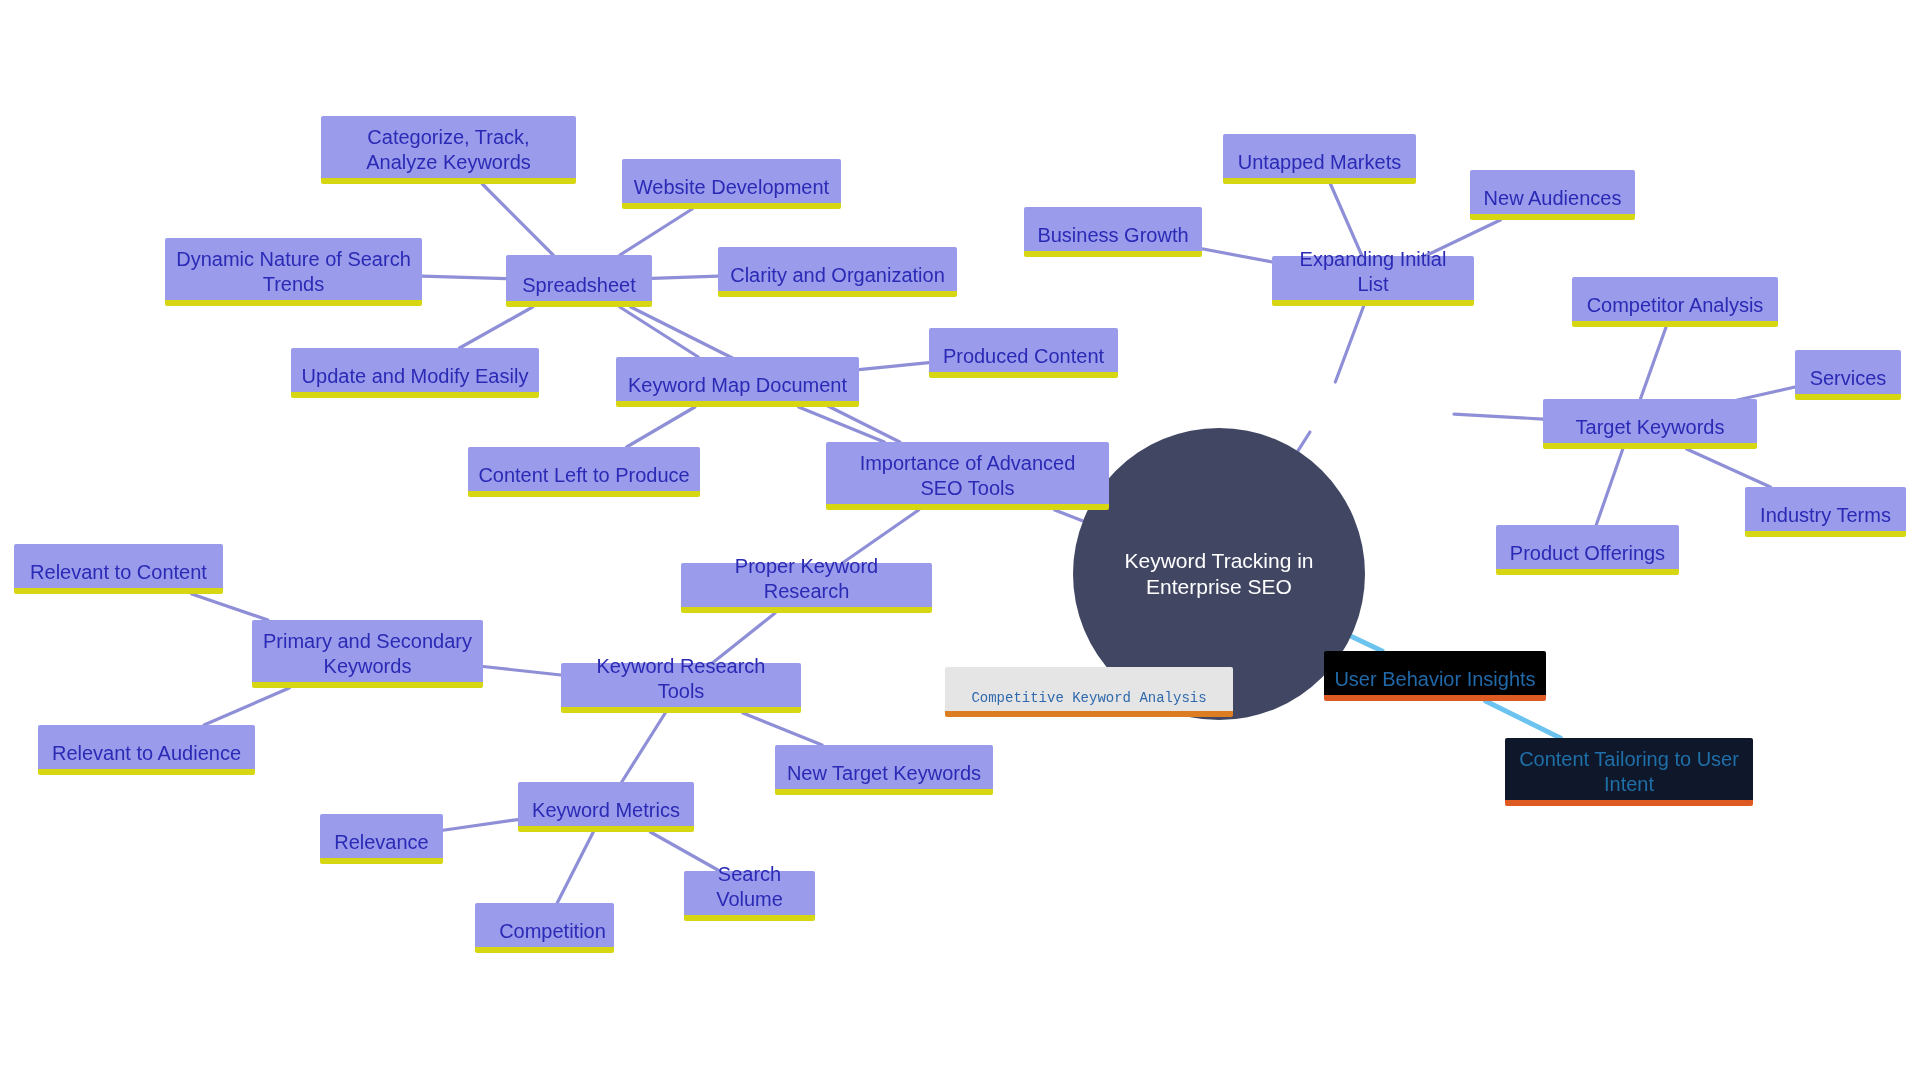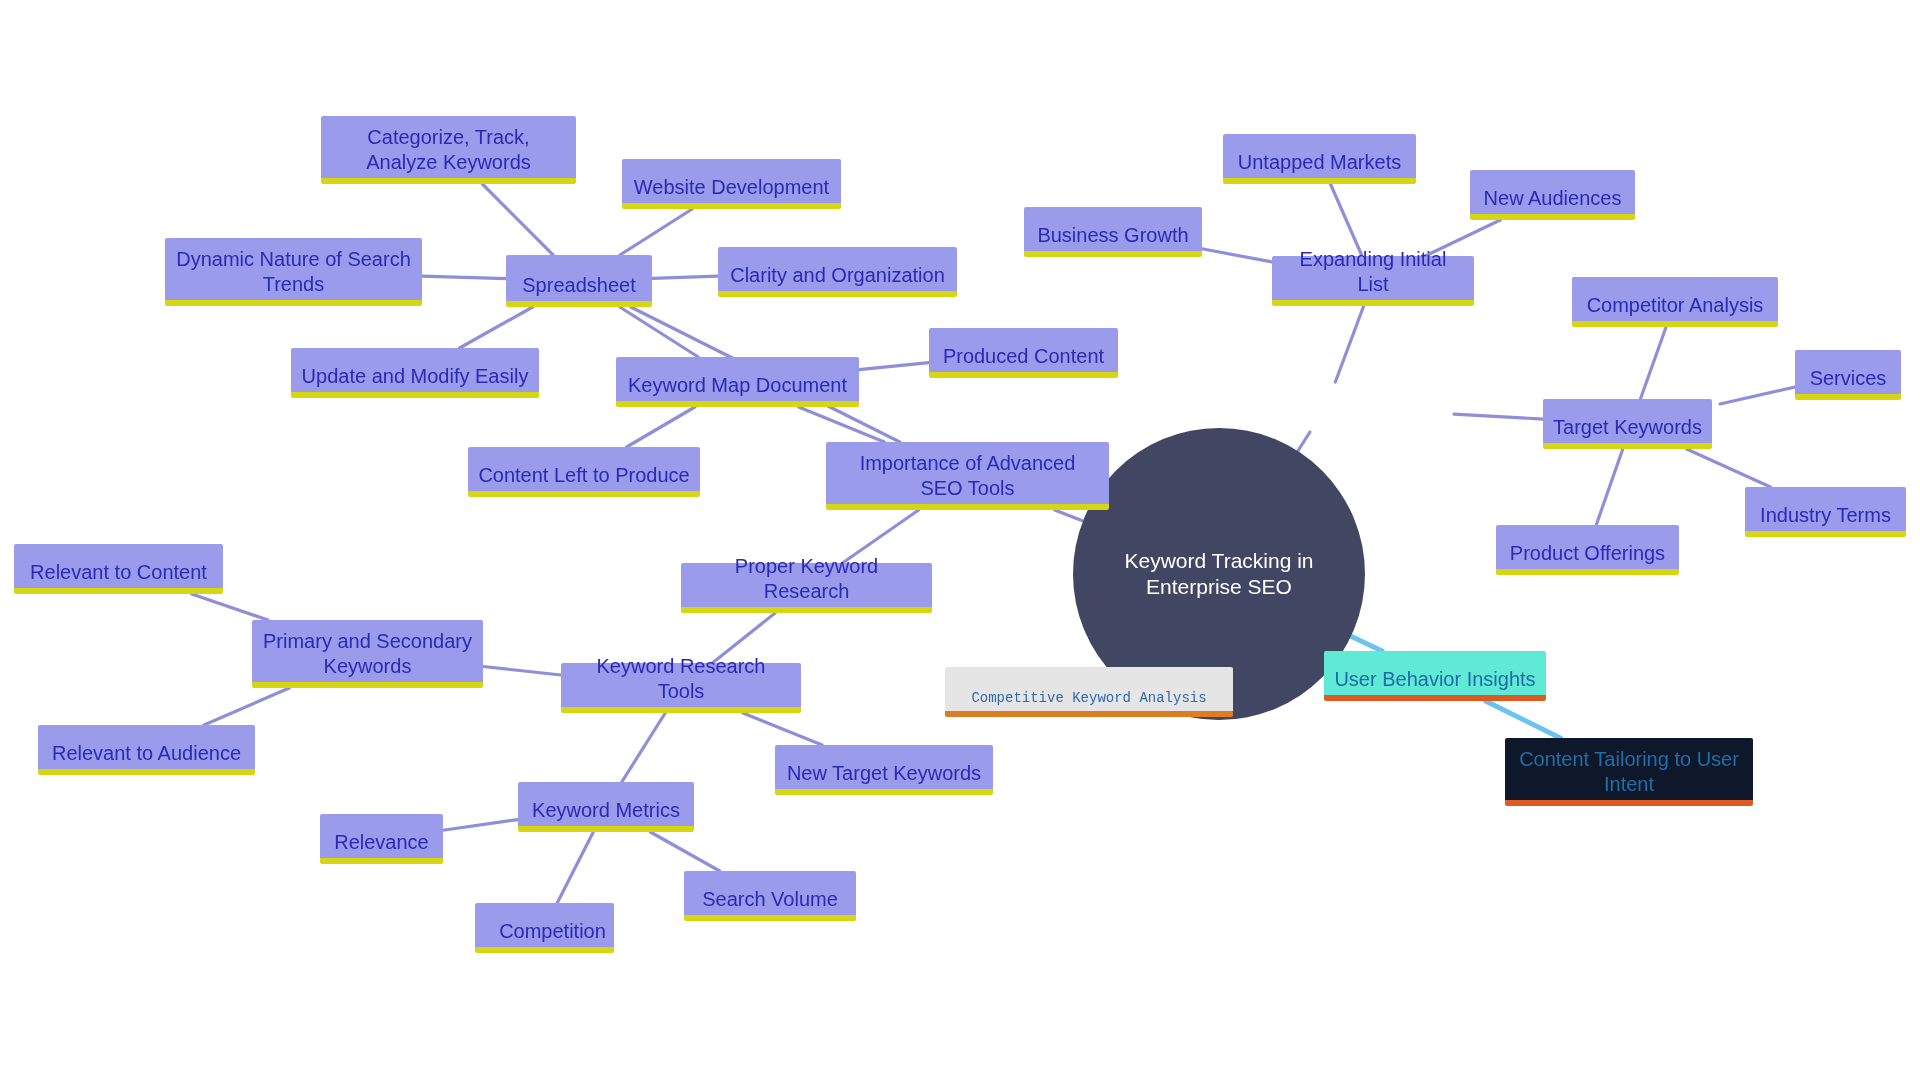--- a/index.html
+++ b/index.html
@@ -43,21 +43,21 @@
     font-size: 20px;
   }
   .node.blue-soft {
     background: #e5e5e5;
     color: #2e69ad;
     border-bottom: 6px solid #dd7d22;
     font-size: 14px;
     font-family: Liberation Mono, monospace;
   }
   .node.blue-bright {
-    background: #5eead4;
+    background: #000000;
     color: #2169a8;
     border-bottom: 6px solid #dd5a22;
     font-size: 20px;
   }
   .node.blue-mid {
     background: #0f172a;
     color: #1f6fa8;
     border-bottom: 6px solid #dd5a22;
     font-size: 20px;
   }
@@ -167,21 +167,21 @@
     </div>
     <div class="node purple" style="left: 775px; top: 745px; width: 218px; height: 50px;">
       <span>New Target Keywords</span>
     </div>
     <div class="node purple" style="left: 518px; top: 782px; width: 176px; height: 50px;">
       <span>Keyword Metrics</span>
     </div>
     <div class="node purple" style="left: 320px; top: 814px; width: 123px; height: 50px;">
       <span>Relevance</span>
     </div>
-    <div class="node purple" style="left: 684px; top: 871px; width: 172px; height: 50px;">
+    <div class="node purple" style="left: 684px; top: 871px; width: 131px; height: 50px;">
       <span>Search Volume</span>
     </div>
     <div class="node purple" style="left: 475px; top: 903px; width: 139px; height: 50px; padding-left: 26px;">
       <span>Competition</span>
     </div>
     <div class="node purple" style="left: 1223px; top: 134px; width: 193px; height: 50px;">
       <span>Untapped Markets</span>
     </div>
     <div class="node purple" style="left: 1470px; top: 170px; width: 165px; height: 50px;">
       <span>New Audiences</span>
@@ -191,21 +191,21 @@
     </div>
     <div class="node purple" style="left: 1272px; top: 256px; width: 202px; height: 50px;">
       <span>Expanding Initial List</span>
     </div>
     <div class="node purple" style="left: 1572px; top: 277px; width: 206px; height: 50px;">
       <span>Competitor Analysis</span>
     </div>
     <div class="node purple" style="left: 1795px; top: 350px; width: 106px; height: 50px;">
       <span>Services</span>
     </div>
-    <div class="node purple" style="left: 1543px; top: 399px; width: 169px; height: 50px;">
+    <div class="node purple" style="left: 1543px; top: 399px; width: 214px; height: 50px;">
       <span>Target Keywords</span>
     </div>
     <div class="node purple" style="left: 1745px; top: 487px; width: 161px; height: 50px;">
       <span>Industry Terms</span>
     </div>
     <div class="node purple" style="left: 1496px; top: 525px; width: 183px; height: 50px;">
       <span>Product Offerings</span>
     </div>
     <div class="node blue-bright" style="left: 1324px; top: 651px; width: 222px; height: 50px;">
       <span>User Behavior Insights</span>

